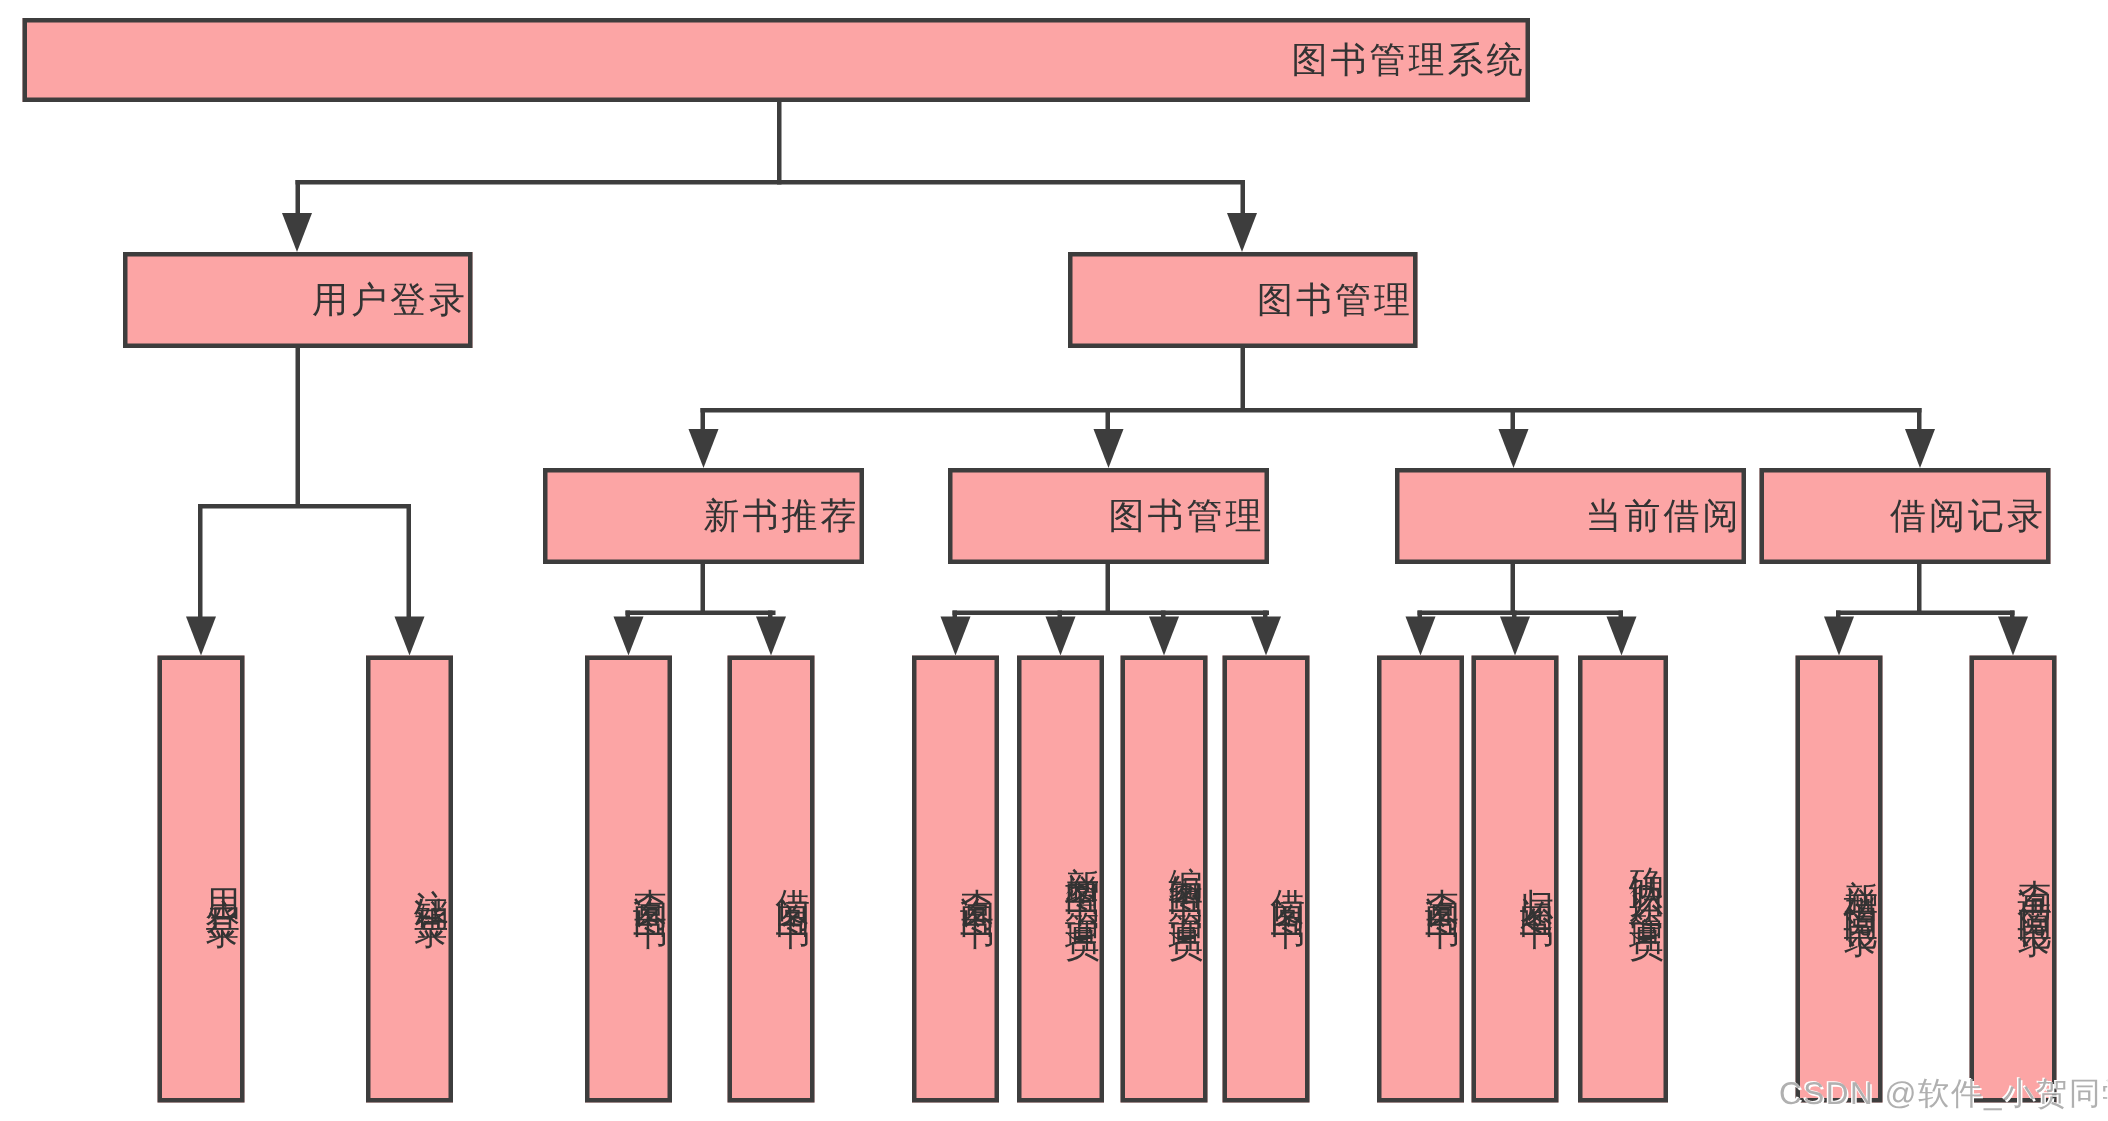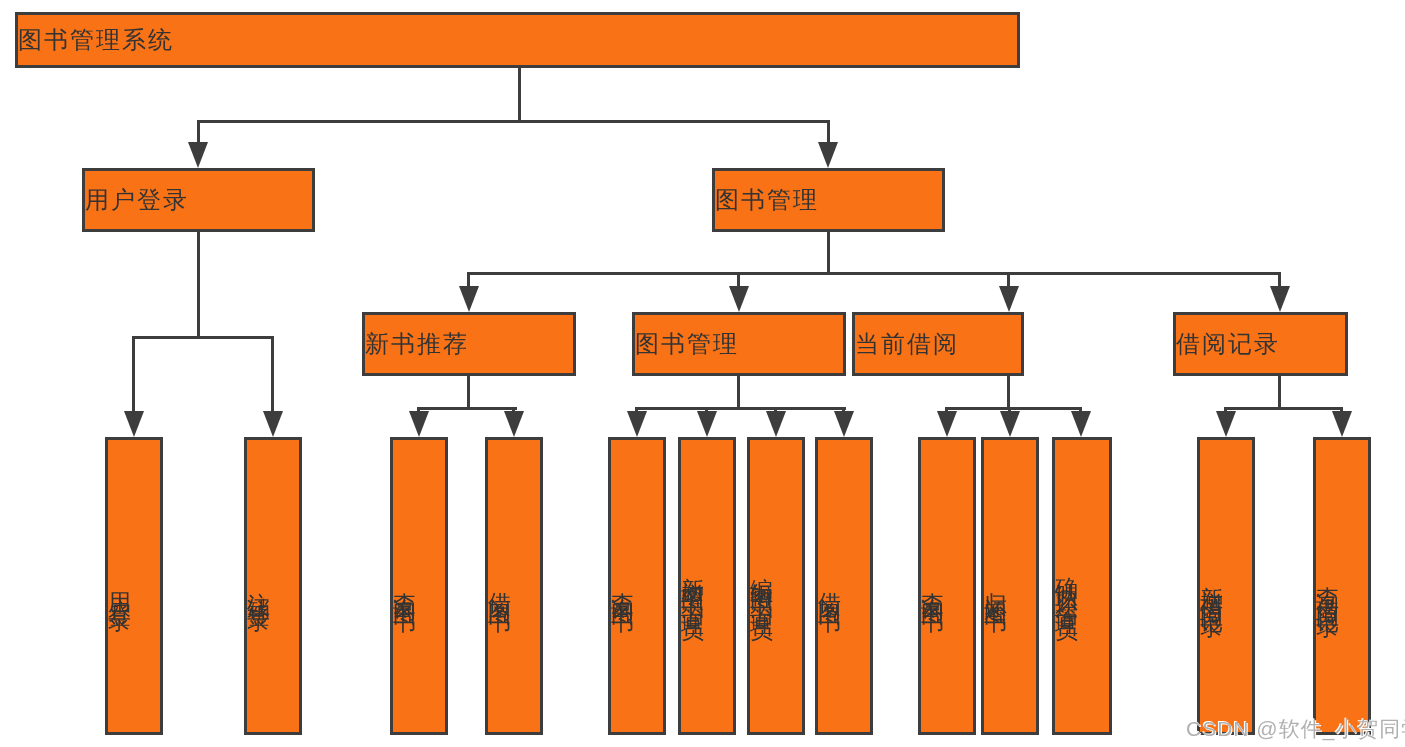--- a/index.html
+++ b/index.html
@@ -6,23 +6,23 @@
   .canvas{
     position:relative;
     width:1405px;height:747px;
     background:var(--background,#fff);
     font-family:"Liberation Sans","DejaVu Sans",sans-serif;
     overflow:hidden;
   }
   .node{
     position:absolute;
     box-sizing:border-box;
-    background:#f97316;
+    background:#fca5a5;
     border:3px solid var(--box-border,#3d3d3d);
-    display:flex;align-items:center;justify-content:flex-start;
+    display:flex;align-items:center;justify-content:flex-end;
     color:var(--text,#333);
     z-index:2;
   }
   .node .lbl{
     font-size:24px;
     letter-spacing:2px;
     white-space:nowrap;
   }
   .leaf .lbl{
     writing-mode:vertical-rl;
@@ -71,24 +71,24 @@
   <div class="node" style="left:362px;top:312px;width:214px;height:64px">
     <span class="lbl">新书推荐</span>
   </div>
 
   <div class="node" style="left:712px;top:168px;width:233px;height:64px">
     <span class="lbl">图书管理</span>
   </div>
   <div class="node" style="left:632px;top:312px;width:214px;height:64px">
     <span class="lbl">图书管理</span>
   </div>
-  <div class="node" style="left:852px;top:312px;width:172px;height:64px">
+  <div class="node" style="left:930px;top:312px;width:234px;height:64px">
     <span class="lbl">当前借阅</span>
   </div>
-  <div class="node" style="left:1173px;top:312px;width:175px;height:64px">
+  <div class="node" style="left:1173px;top:312px;width:194px;height:64px">
     <span class="lbl">借阅记录</span>
   </div>
 
   <div class="node leaf" style="left:105px;top:437px;width:58px;height:298px">
     <span class="lbl">用户登录</span>
   </div>
   <div class="node leaf" style="left:244px;top:437px;width:58px;height:298px">
     <span class="lbl">注销登录</span>
   </div>
 

